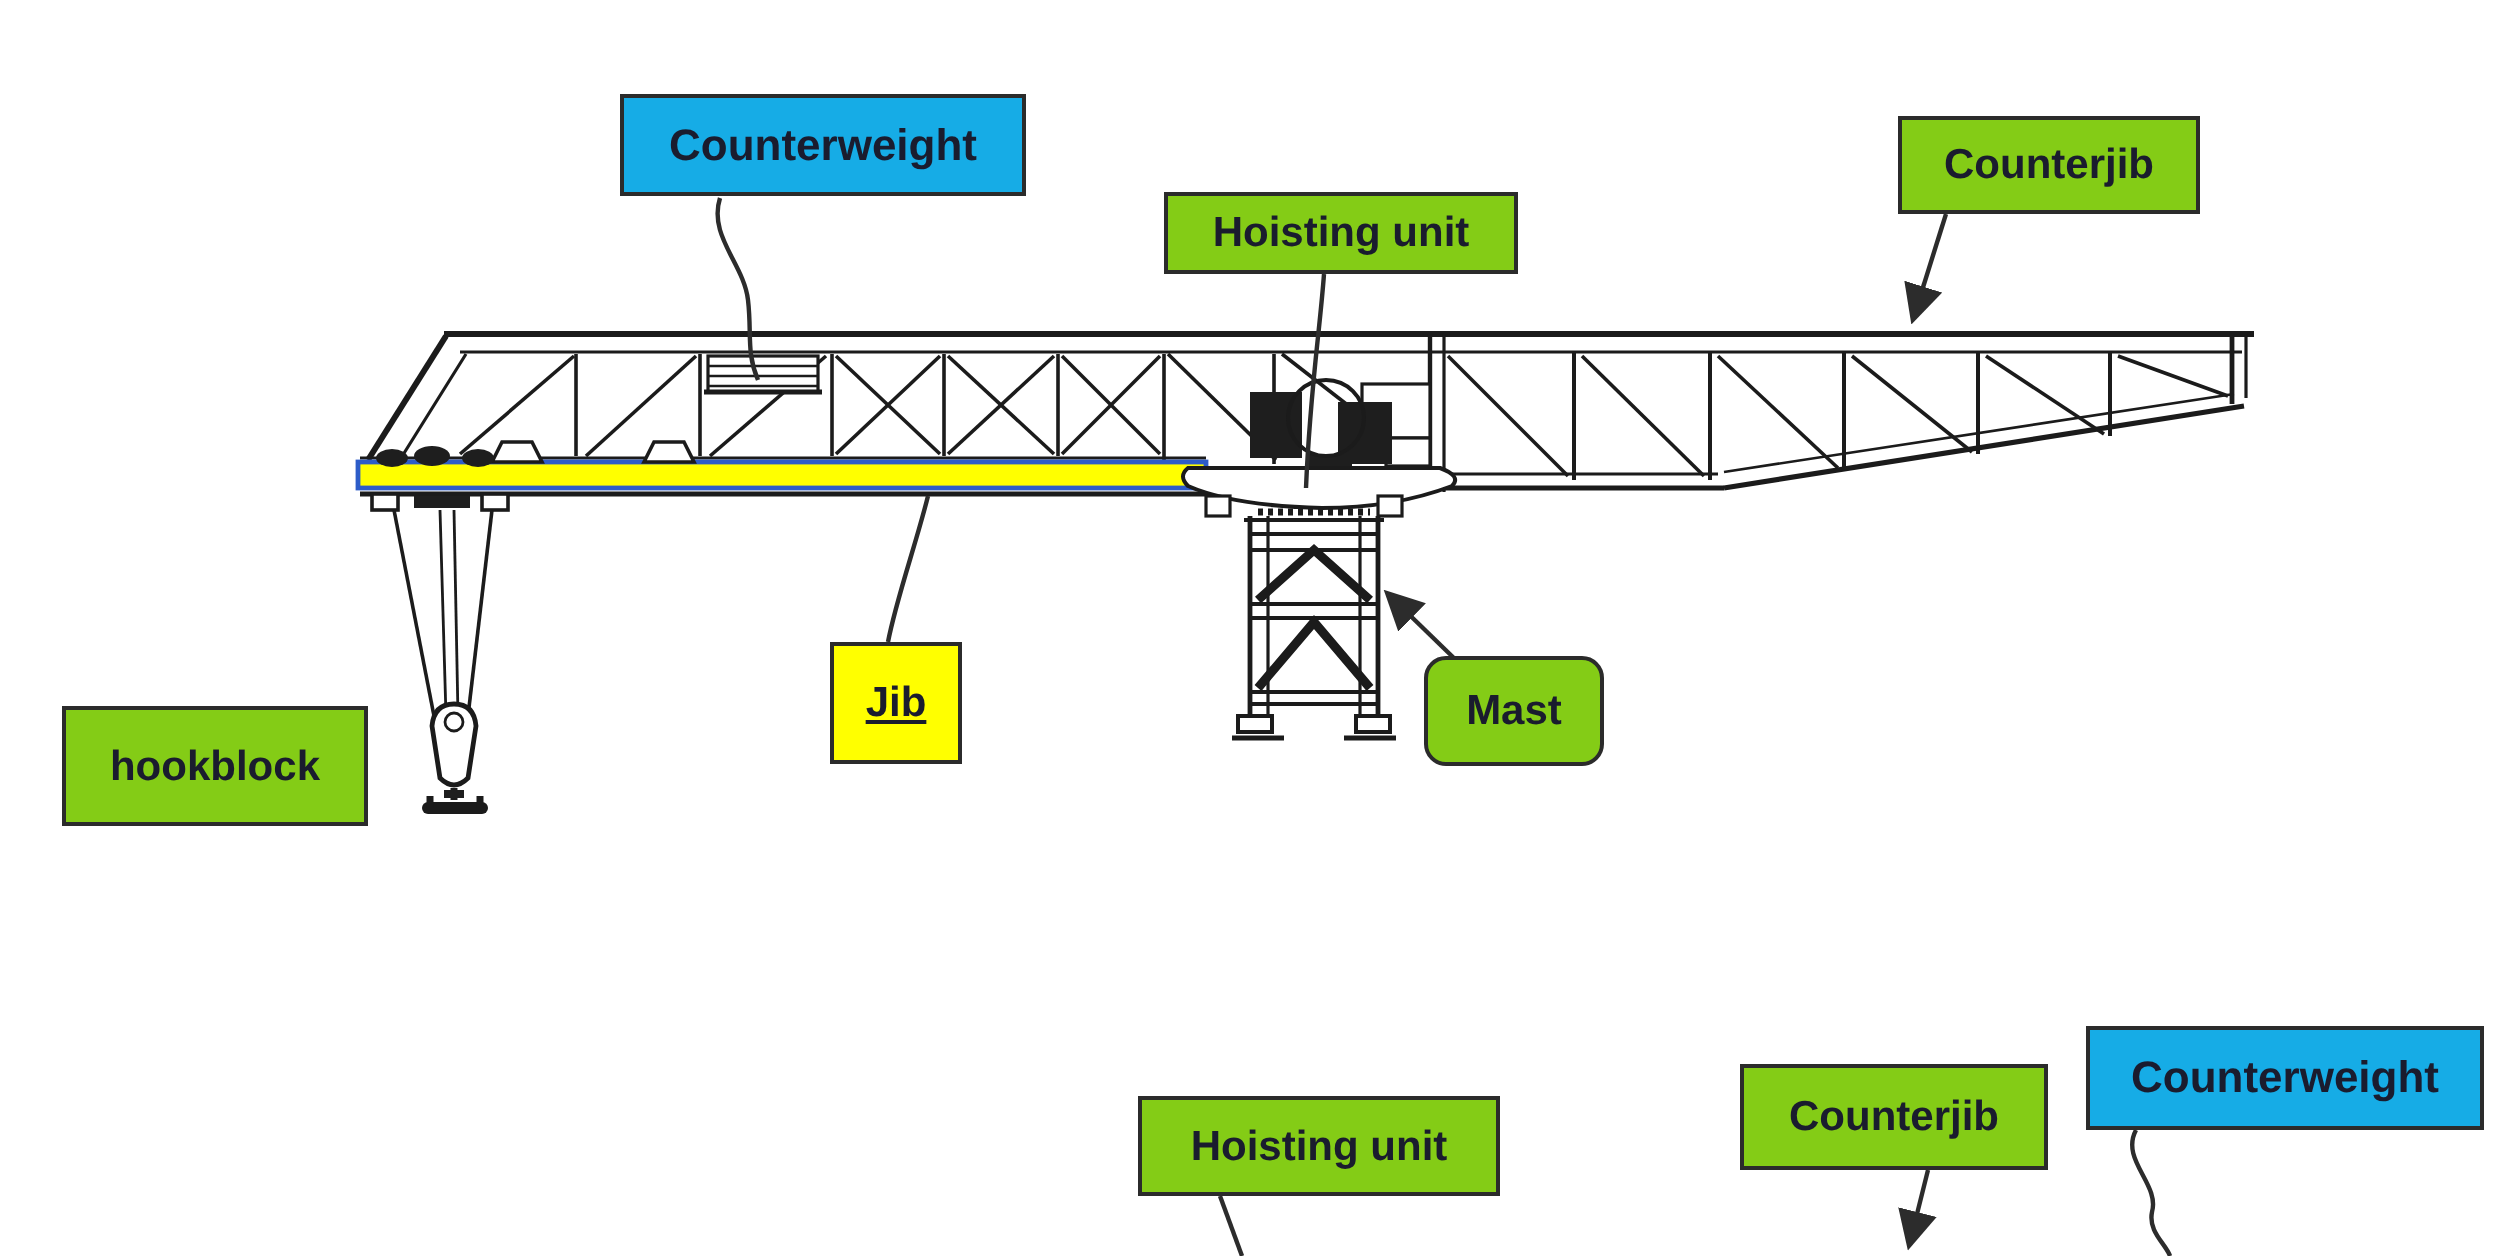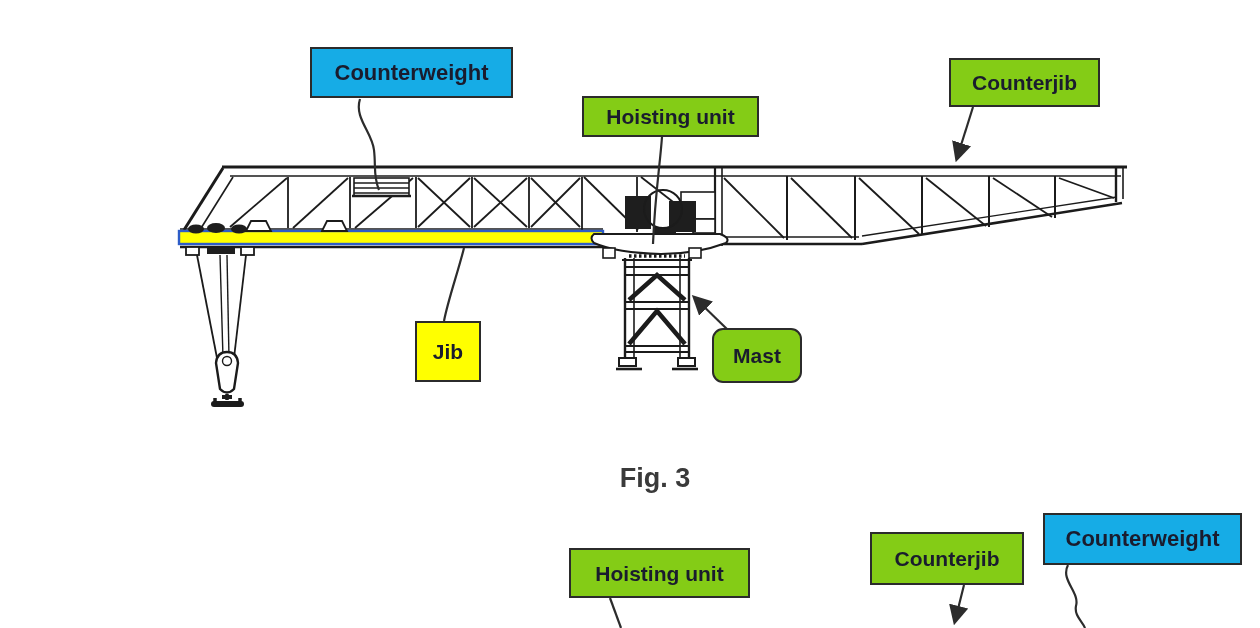--- a/index.html
+++ b/index.html
@@ -4,21 +4,21 @@
 <style>
   html,body{margin:0;padding:0;}
   body{width:1260px;height:628px;background:#ffffff;position:relative;overflow:hidden;
        font-family:"Liberation Sans",sans-serif;}
   .stage{position:absolute;left:17px;top:0;width:1040px;height:628px;}
   svg.draw{position:absolute;left:0;top:0;}
   .lb{position:absolute;box-sizing:border-box;border:2px solid #2b2b2b;background:#84cc16;
       display:flex;align-items:center;justify-content:center;
       font-weight:600;font-size:21px;line-height:1;color:#1a1c2e;}
   .lb.cyan{background:var(--highlight-cyan,#16ACE6);font-size:22px;}
-  .lb.yellow{background:var(--highlight-yellow,#FFFF00);}
+  .lb.yellow{background:var(--highlight-yellow,#FFFF00);text-decoration:underline;}
   #lbl-cw-top{left:293px;top:47px;width:203px;height:51px;}
   #lbl-hu-top{left:565px;top:96px;width:177px;height:41px;}
   #lbl-cj-top{left:932px;top:58px;width:151px;height:49px;}
   #lbl-jib{left:398px;top:321px;width:66px;height:61px;}
   #lbl-mast{left:695px;top:328px;width:90px;height:55px;border-radius:11px;}
   #lbl-hb{left:14px;top:353px;width:153px;height:60px;}
   #lbl-hu-bot{left:552px;top:548px;width:181px;height:50px;}
   #lbl-cj-bot{left:853px;top:532px;width:154px;height:53px;}
   #lbl-cw-bot{left:1026px;top:513px;width:199px;height:52px;}
   #fig-caption{position:absolute;left:573px;top:463px;width:130px;text-align:center;
@@ -166,19 +166,19 @@
       <line x1="947" y1="585" x2="938" y2="621" marker-end="url(#arw)"></line>
       <path d="M1051,565 C1043,580 1063,592 1059,606 C1057,616 1066,622 1068,628"></path>
     </g>
   </svg>
 
   <div class="lb cyan" id="lbl-cw-top">Counterweight</div>
   <div class="lb" id="lbl-hu-top">Hoisting unit</div>
   <div class="lb" id="lbl-cj-top">Counterjib</div>
   <div class="lb yellow" id="lbl-jib">Jib</div>
   <div class="lb" id="lbl-mast">Mast</div>
+  <div class="lb" id="lbl-hb">hookblock</div>
 
-  <div id="fig-caption">Fig. 3</div>
 
   <div class="lb" id="lbl-hu-bot">Hoisting unit</div>
   <div class="lb" id="lbl-cj-bot">Counterjib</div>
   <div class="lb cyan" id="lbl-cw-bot">Counterweight</div>
 </div>
 
 </body></html>

